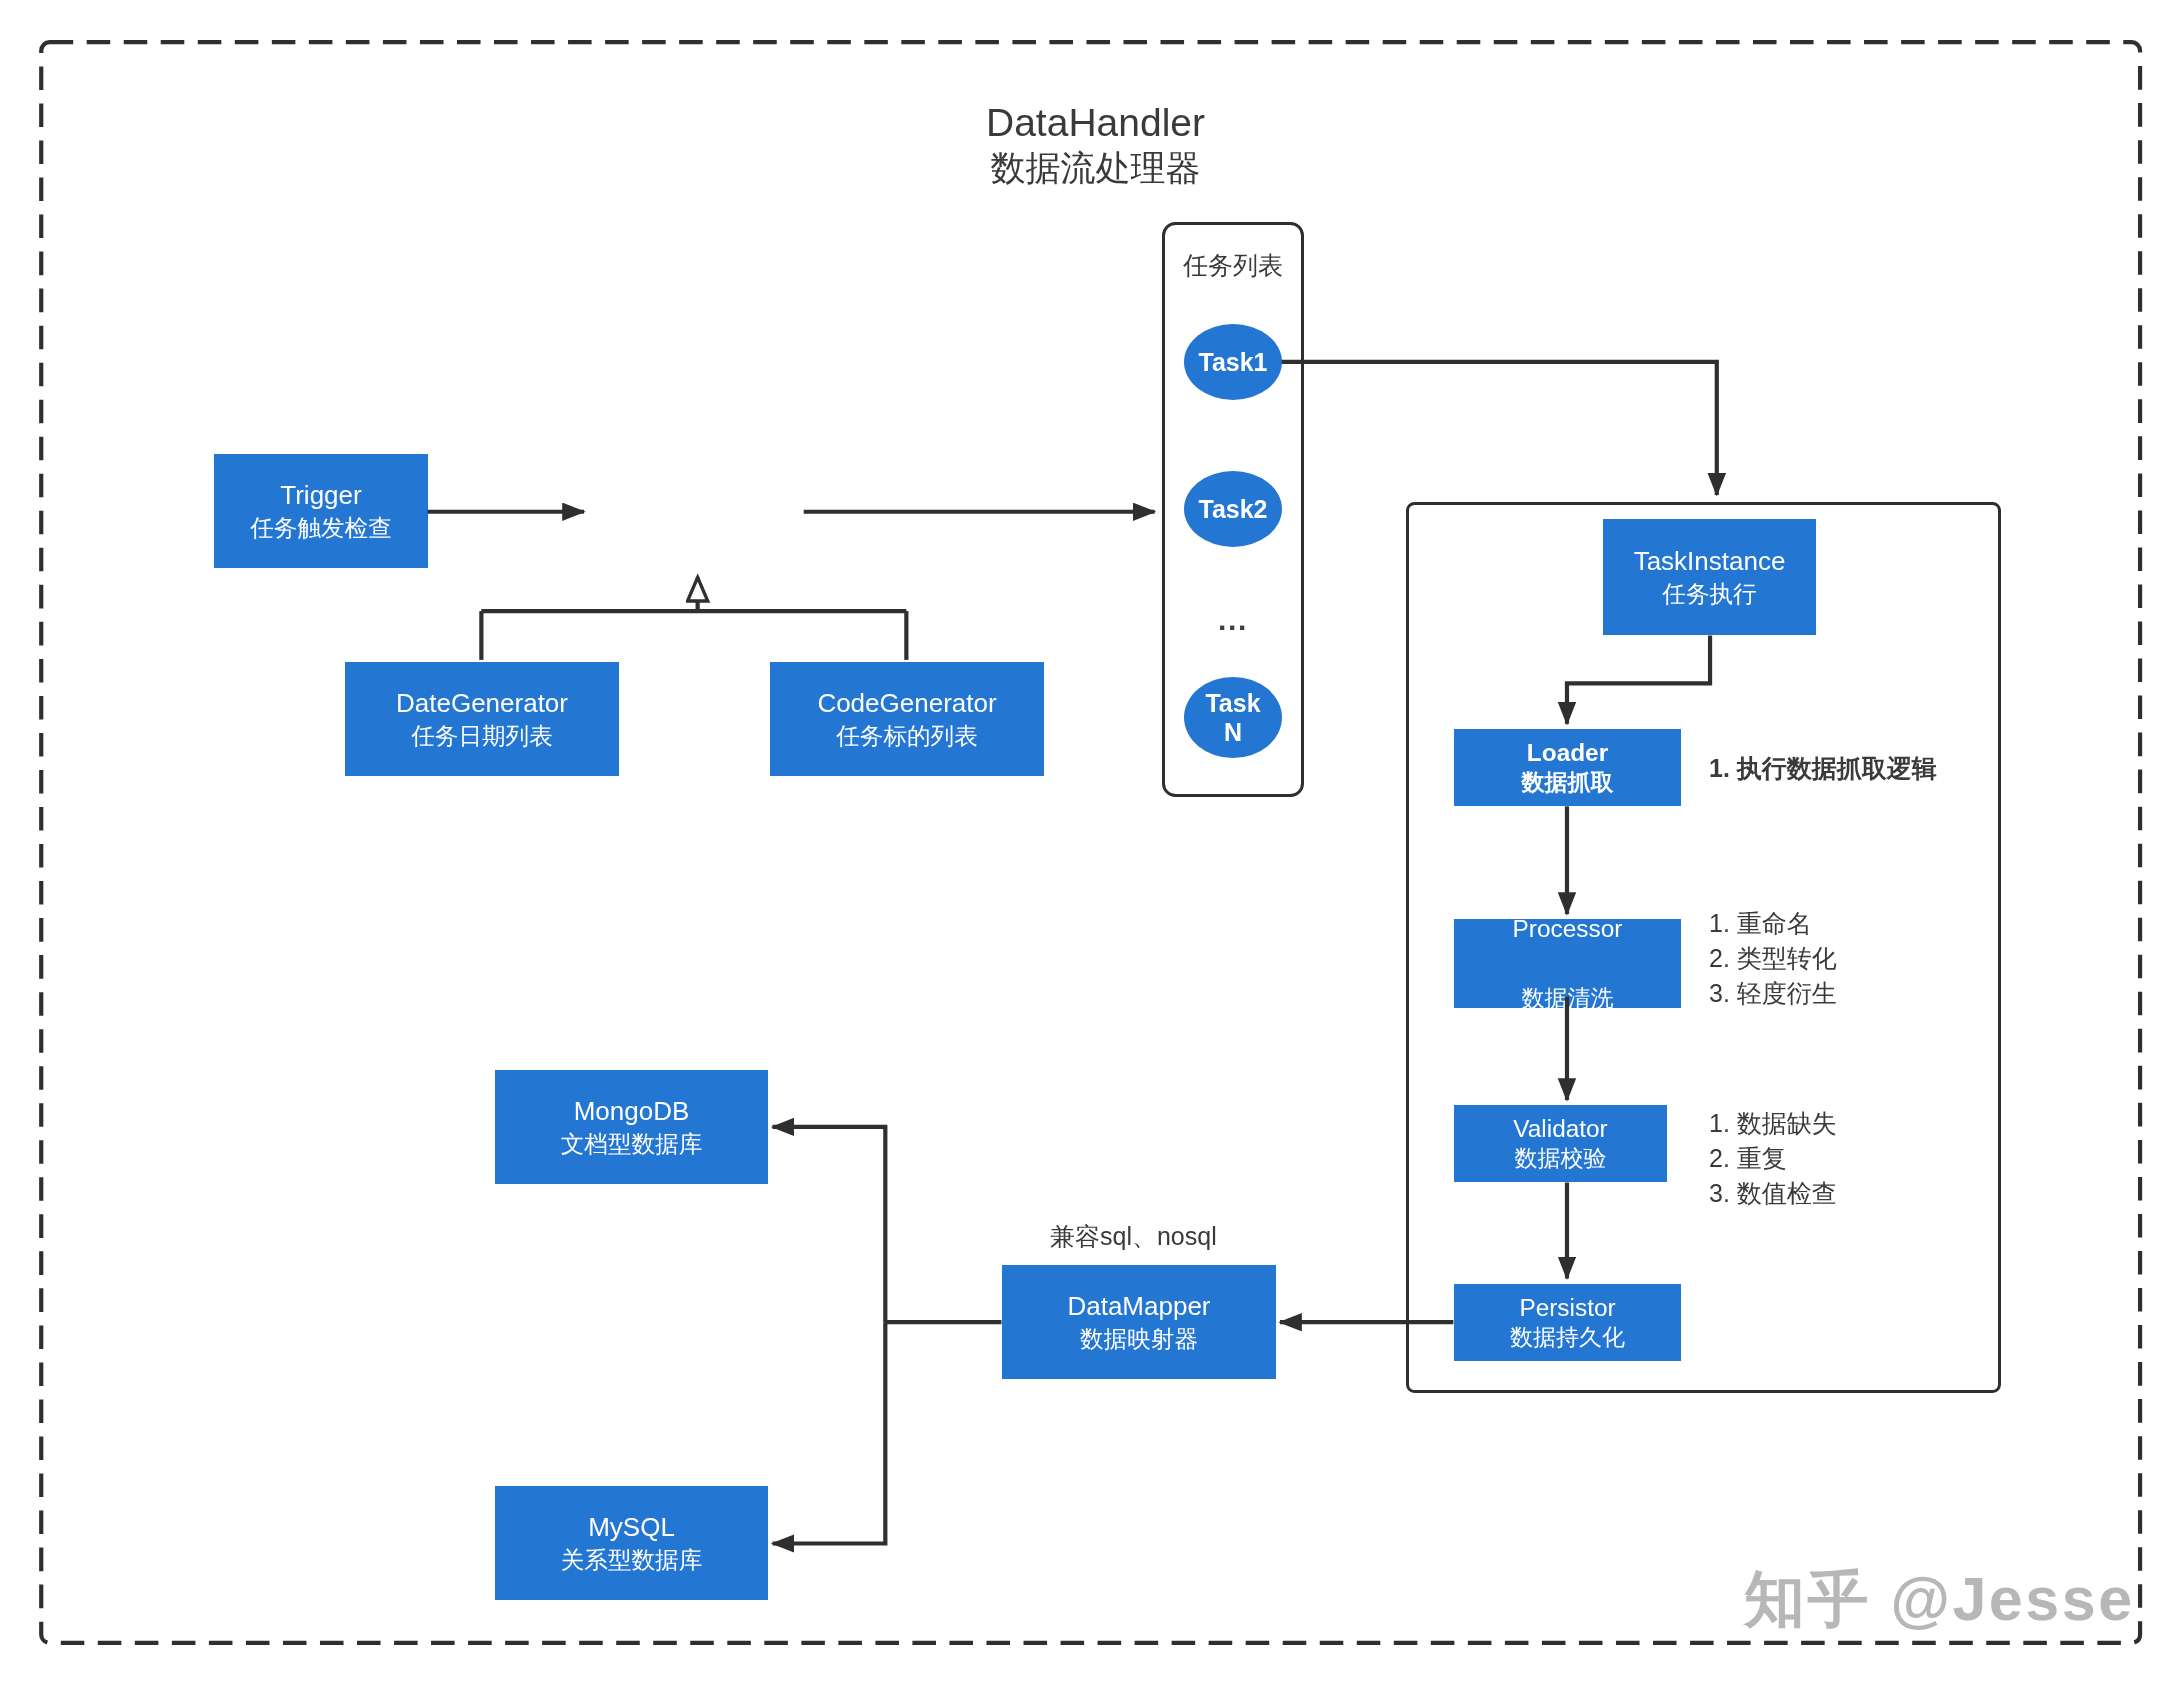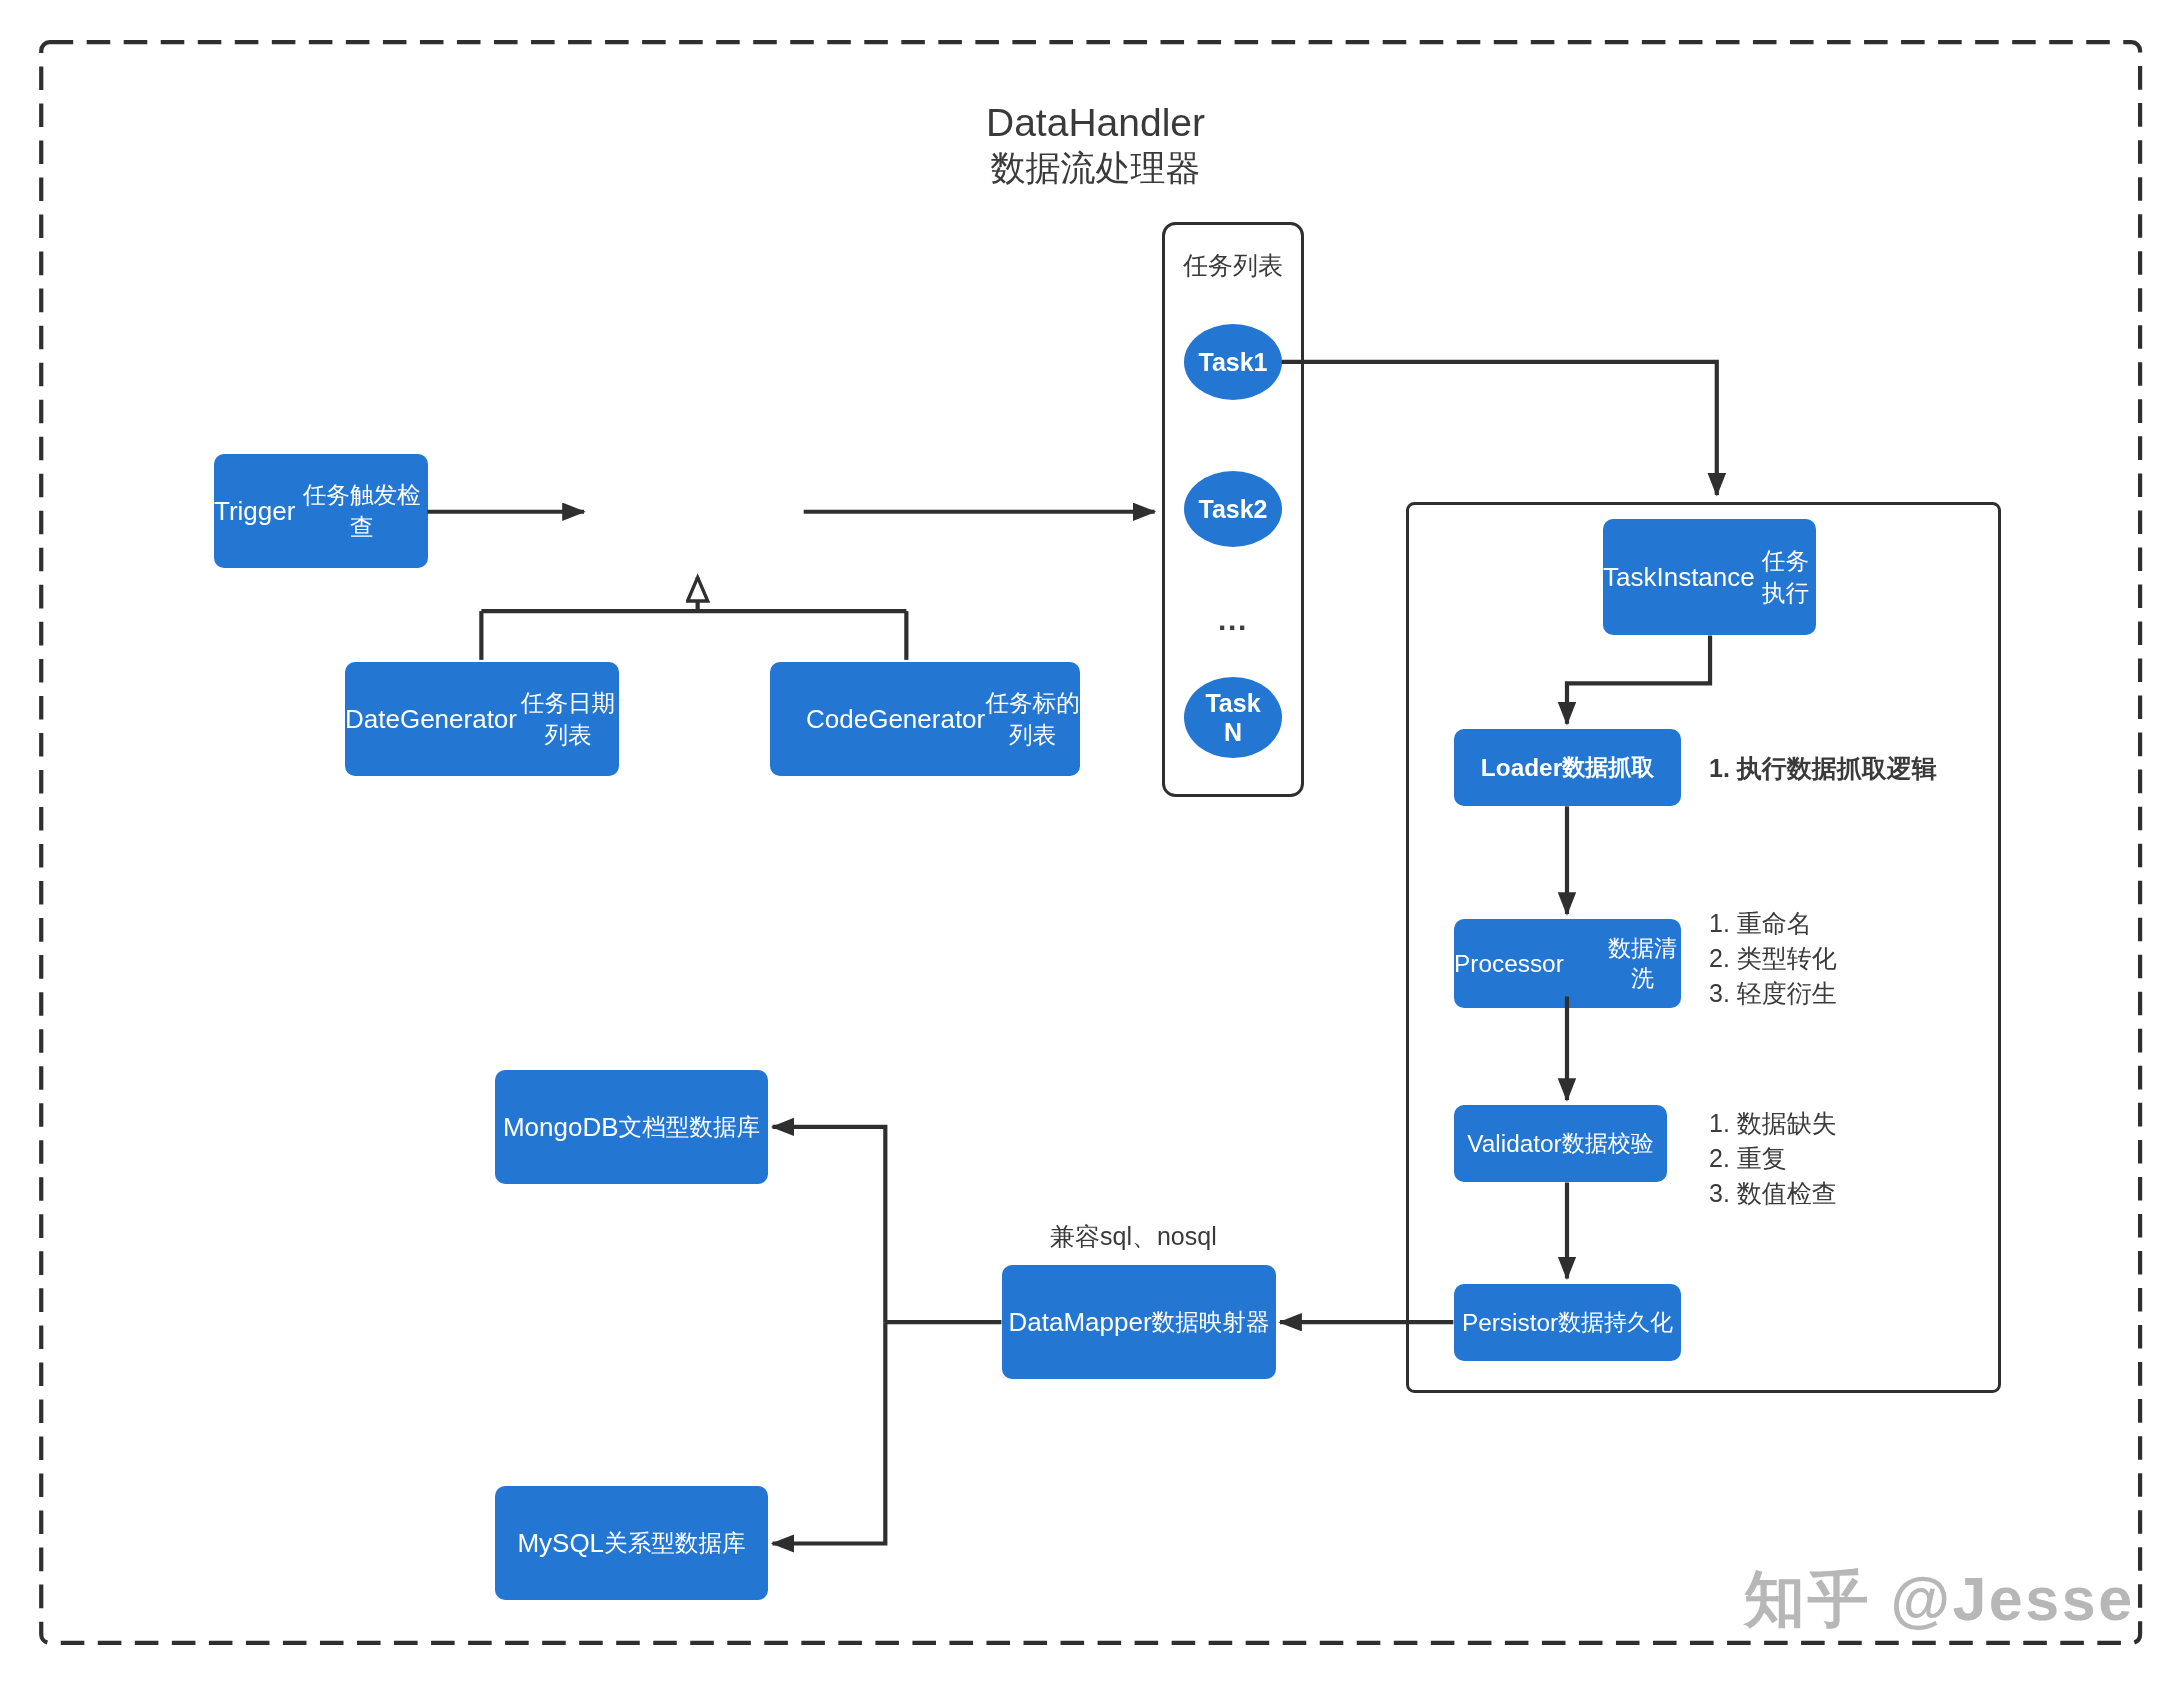--- a/index.html
+++ b/index.html
@@ -26,22 +26,22 @@
   
   .diagram-title{
     position:absolute;left:843px;top:99px;width:505px;
     text-align:center;color:var(--text-dark);z-index:2;
   }
   .diagram-title .t1{font-size:39px;line-height:47px;}
   .diagram-title .t2{font-size:35px;line-height:44px;}
 
   
   .node{
-    position:absolute;background:var(--node-blue);border-radius:10px;
-    color:#fff;display:flex;flex-direction:row;align-items:center;justify-content:center;
+    position:absolute;background:var(--node-blue);border-radius:0;
+    color:#fff;display:flex;flex-direction:column;align-items:center;justify-content:center;
     text-align:center;z-index:3;
   }
   .node .node-en{font-size:26px;line-height:34px;}
   .node .node-zh{font-size:23.6px;line-height:32px;}
   .node.small .node-en{font-size:24.4px;line-height:30px;}
   .node.small .node-zh{font-size:23px;line-height:29.5px;}
   .node.bold{font-weight:bold;}
 
   
   .task-panel{
@@ -98,21 +98,21 @@
     <div class="node-en">Trigger</div>
     <div class="node-zh">任务触发检查</div>
   </div>
 
 
   <div class="node" style="left:345px;top:662px;width:274px;height:114px;">
     <div class="node-en">DateGenerator</div>
     <div class="node-zh">任务日期列表</div>
   </div>
 
-  <div class="node" style="left:770px;top:662px;width:274px;height:114px;padding-left:36px;">
+  <div class="node" style="left:770px;top:662px;width:274px;height:114px;">
     <div class="node-en">CodeGenerator</div>
     <div class="node-zh">任务标的列表</div>
   </div>
 
   <div class="task-panel"></div>
   <div class="task-panel-label">任务列表</div>
 
   <div class="task-ellipse" style="left:1184px;top:324px;width:98px;height:76px;">
     <div>Task1</div>
   </div>

